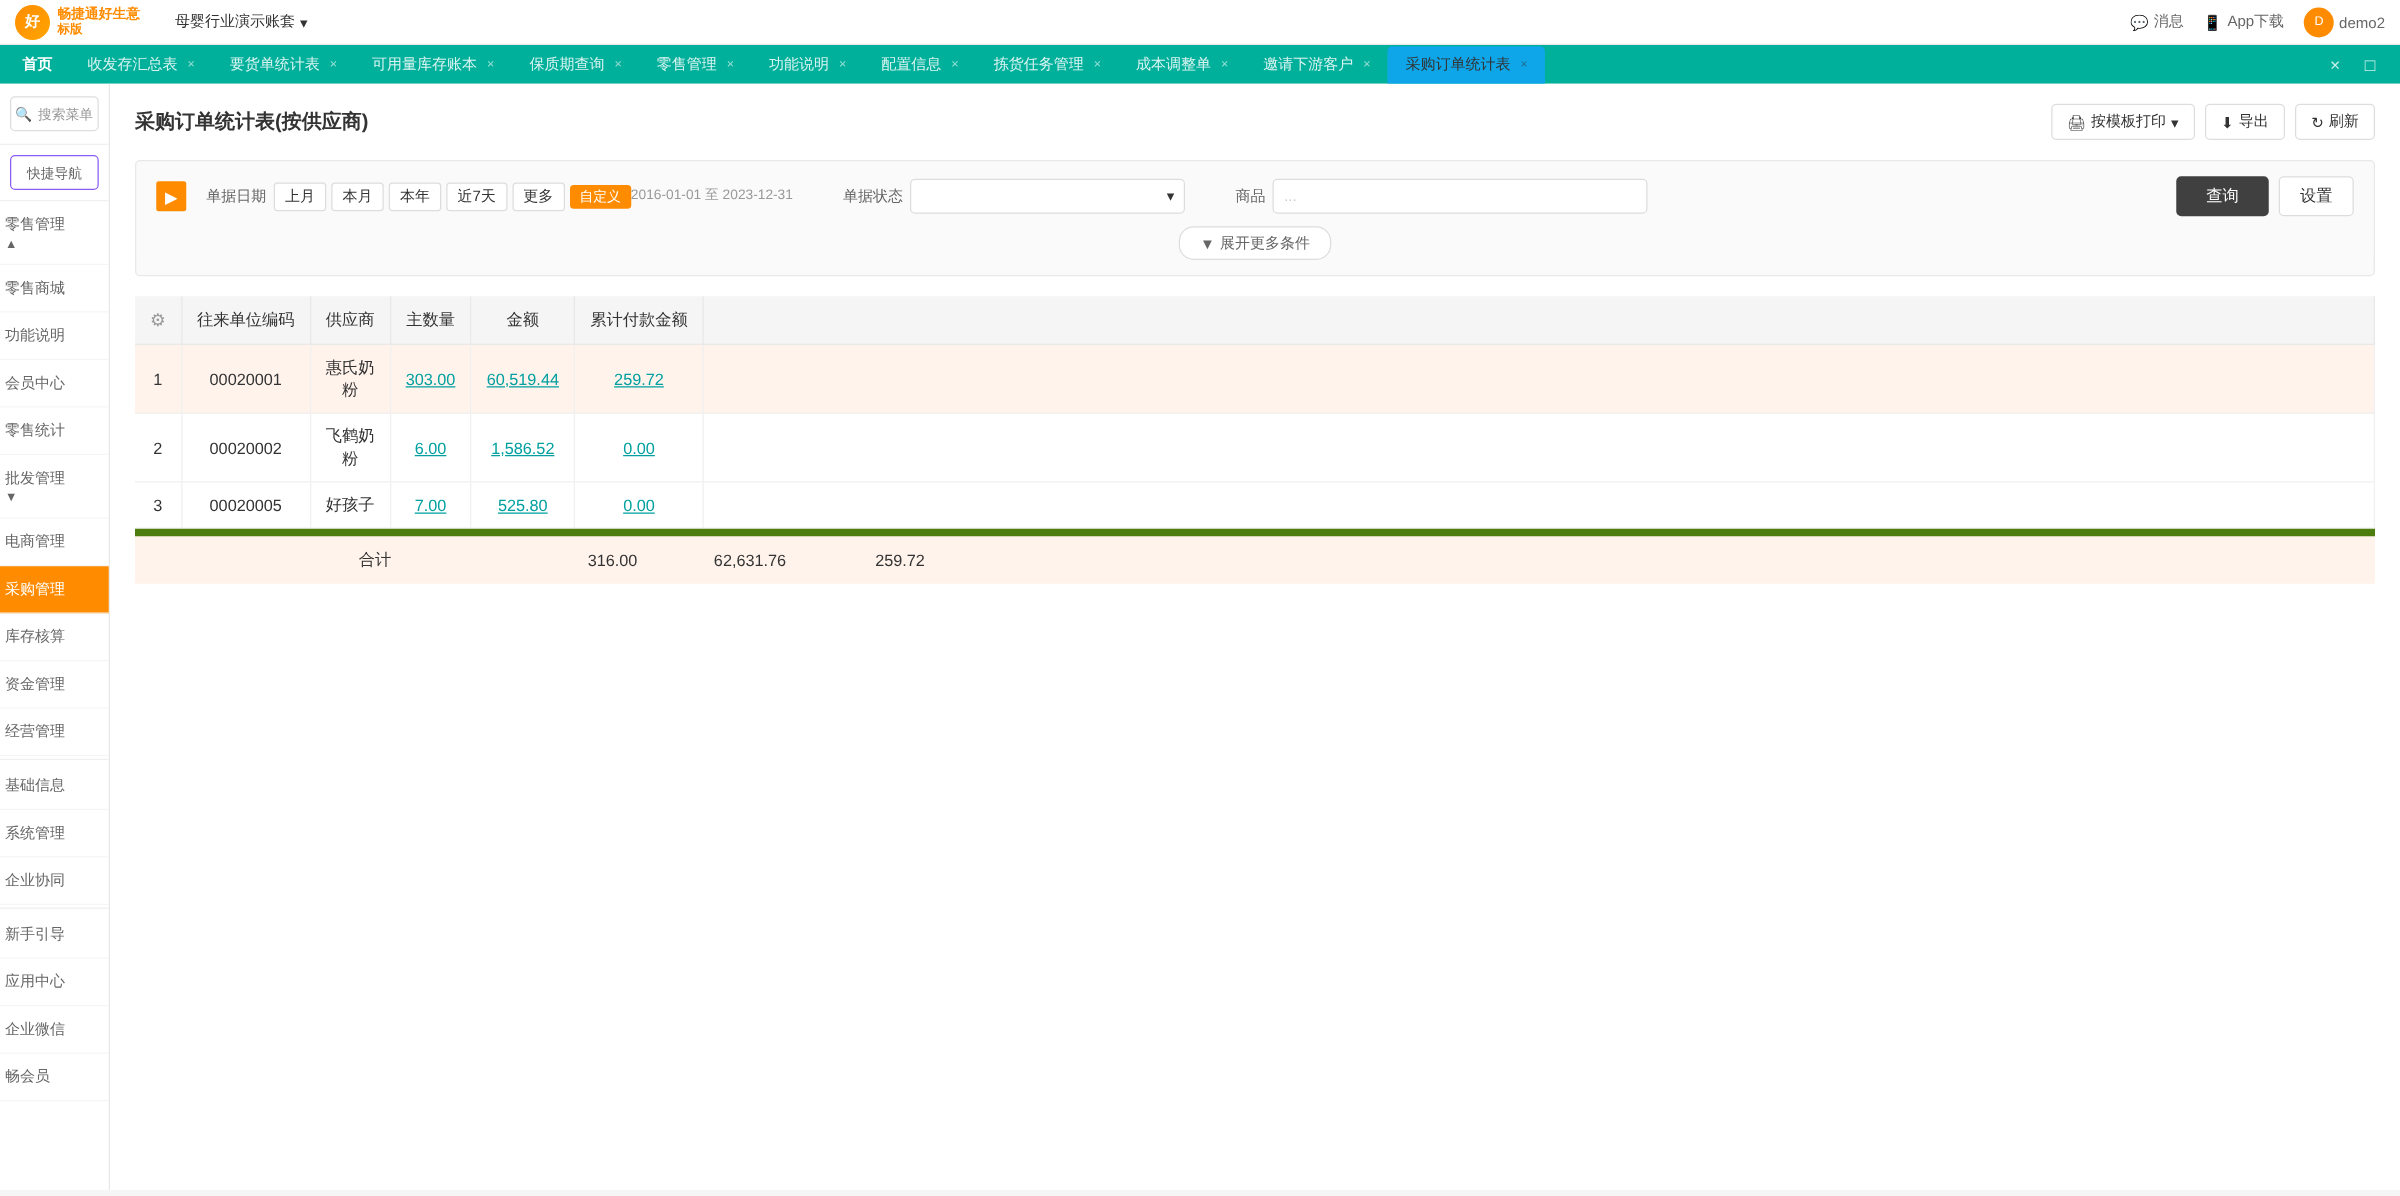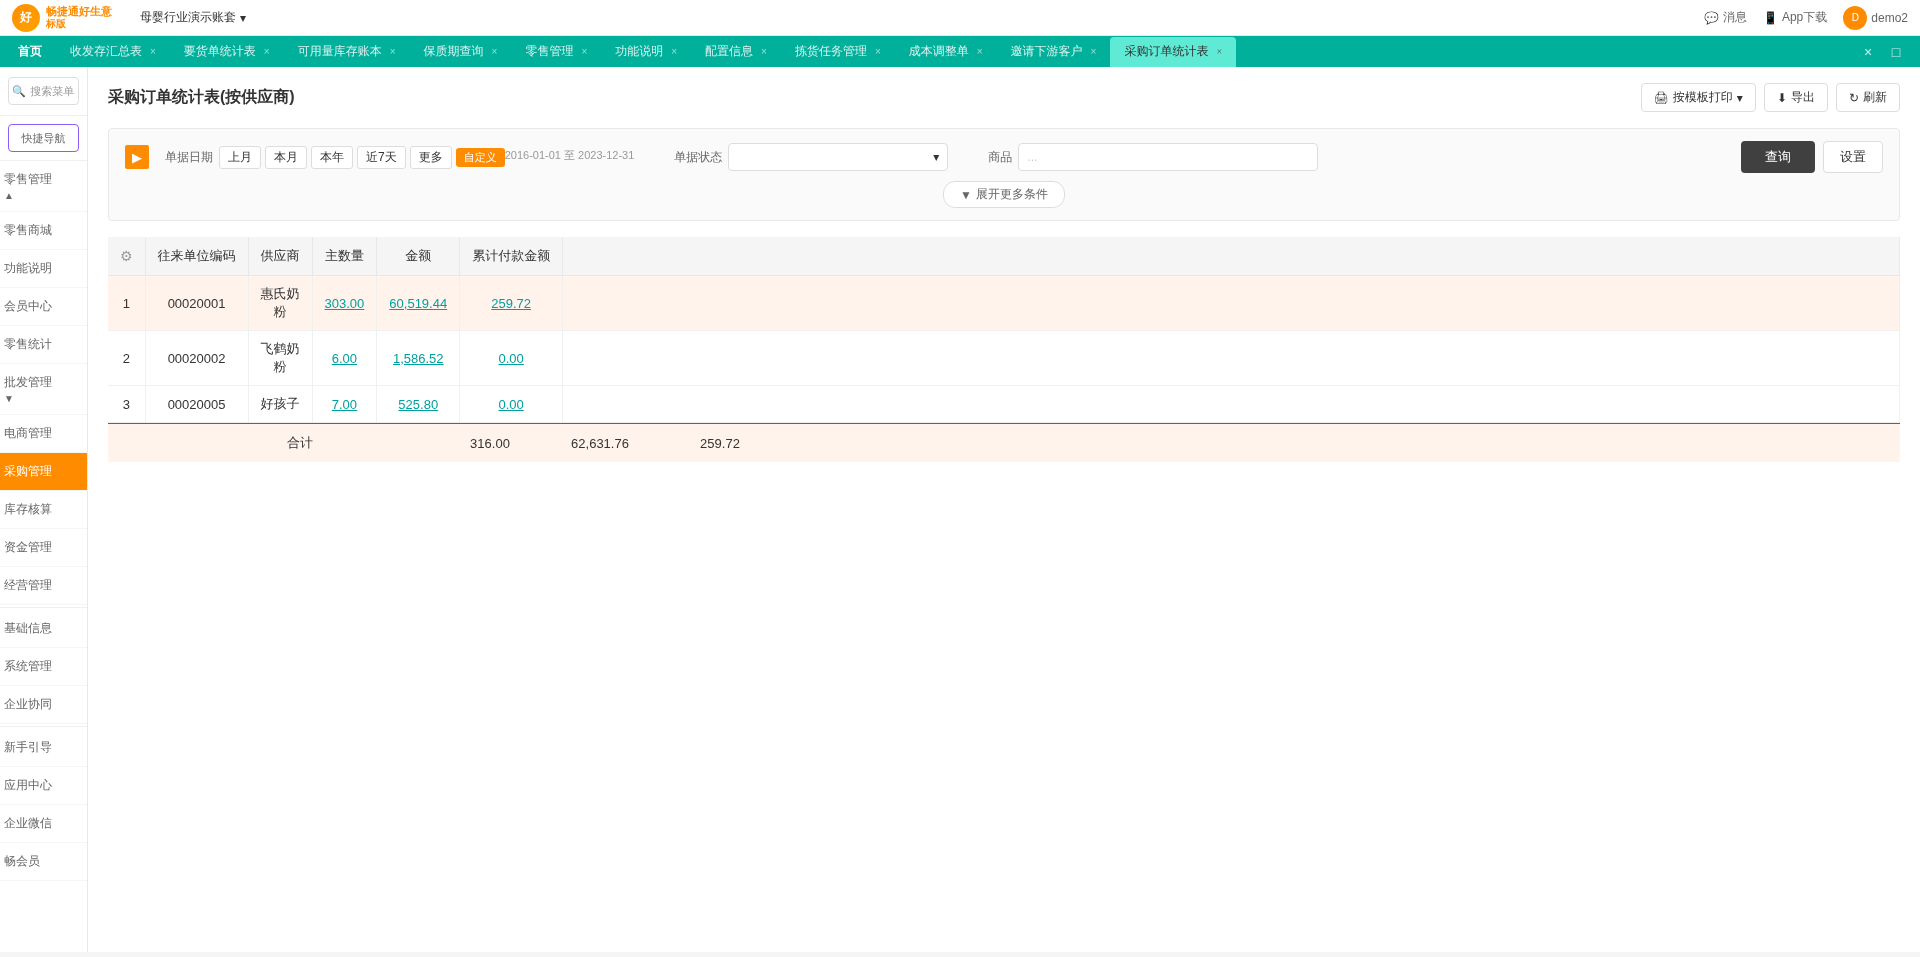--- a/index.html
+++ b/index.html
@@ -12,21 +12,21 @@
     .logo-icon { width: 28px; height: 28px; background: linear-gradient(135deg, #ff8c00, #ffa500); border-radius: 50%; display: flex; align-items: center; justify-content: center; color: white; font-size: 12px; font-weight: bold; }
     .logo-text { font-size: 11px; color: #ff8c00; font-weight: bold; line-height: 1.2; }
     .workspace-selector { display: flex; align-items: center; gap: 4px; font-size: 12px; color: #333; cursor: pointer; margin-left: 20px; }
     .top-bar-right { display: flex; align-items: center; gap: 16px; }
     .top-bar-right-item { display: flex; align-items: center; gap: 4px; font-size: 12px; color: #666; cursor: pointer; }
     .user-avatar { width: 24px; height: 24px; background: #ff8c00; border-radius: 50%; display: flex; align-items: center; justify-content: center; color: white; font-size: 10px; }
 
     
     .nav-tabs { height: 31px; background: #00b09b; display: flex; align-items: center; padding: 0 4px; overflow: hidden; }
     .nav-tab { height: 30px; padding: 0 14px; display: flex; align-items: center; gap: 6px; font-size: 12px; color: rgba(255,255,255,0.85); cursor: pointer; border-radius: 4px 4px 0 0; white-space: nowrap; flex-shrink: 0; position: relative; }
-    .nav-tab.active { background: #5eead4; color: #333; font-family: Liberation Serif, serif; }
+    .nav-tab.active { background: #0ea5e9; color: #333; font-family: Liberation Serif, serif; }
     .nav-tab .close-icon { font-size: 10px; opacity: 0.7; margin-left: 2px; }
     .nav-tab-home { color: #fff; font-weight: bold; }
 
     
     .main-layout { display: flex; height: calc(957px - 72px); }
 
     
     .sidebar { width: 88px; background: #fff; border-right: 1px solid #e8e8e8; display: flex; flex-direction: column; flex-shrink: 0; }
     .sidebar-search { padding: 10px 8px; border-bottom: 1px solid #f0f0f0; }
     .sidebar-search-btn { width: 100%; height: 28px; background: #fff; border: 1px solid #ddd; border-radius: 4px; font-size: 11px; color: #999; cursor: pointer; display: flex; align-items: center; justify-content: center; gap: 4px; }
@@ -67,21 +67,21 @@
     .btn-expand { display: flex; align-items: center; gap: 4px; padding: 4px 16px; border: 1px solid #ddd; border-radius: 12px; background: #fff; font-size: 12px; color: #666; cursor: pointer; }
 
     
     .data-table { width: 100%; border-collapse: collapse; font-size: 13px; }
     .data-table th { background: #f5f5f5; color: #333; font-weight: normal; padding: 10px 12px; text-align: center; border-bottom: 1px solid #e8e8e8; border-right: 1px solid #e8e8e8; white-space: nowrap; }
     .data-table th:first-child { width: 40px; }
     .data-table td { padding: 9px 12px; text-align: center; border-bottom: 1px solid #f0f0f0; border-right: 1px solid #f0f0f0; color: #333; }
     .data-table tr:first-child td { background: #fff3ec; }
     .data-table td a, .data-table td .link { color: #00a0a0; text-decoration: underline; cursor: pointer; }
     .data-table .col-settings { width: 36px; }
-    .table-footer { background: #fff3ec; padding: 10px 12px; display: flex; align-items: center; border-top: 1px solid #4d7c0f; }
+    .table-footer { background: #fff3ec; padding: 10px 12px; display: flex; align-items: center; border-top: 6px solid #4d7c0f; }
     .footer-label { font-size: 13px; color: #333; width: 280px; text-align: center; }
     .footer-val { min-width: 80px; text-align: center; font-size: 13px; color: #333; padding: 0 12px; }
 
     .settings-icon { color: #999; cursor: pointer; font-size: 14px; }
     .row-num { color: #999; }
 
     .nav-tabs-end { display: flex; align-items: center; gap: 4px; margin-left: auto; flex-shrink: 0; padding: 0 8px; }
     .nav-tabs-end-btn { width: 24px; height: 24px; display: flex; align-items: center; justify-content: center; color: rgba(255,255,255,0.8); cursor: pointer; font-size: 14px; }
   </style>
 </head>

